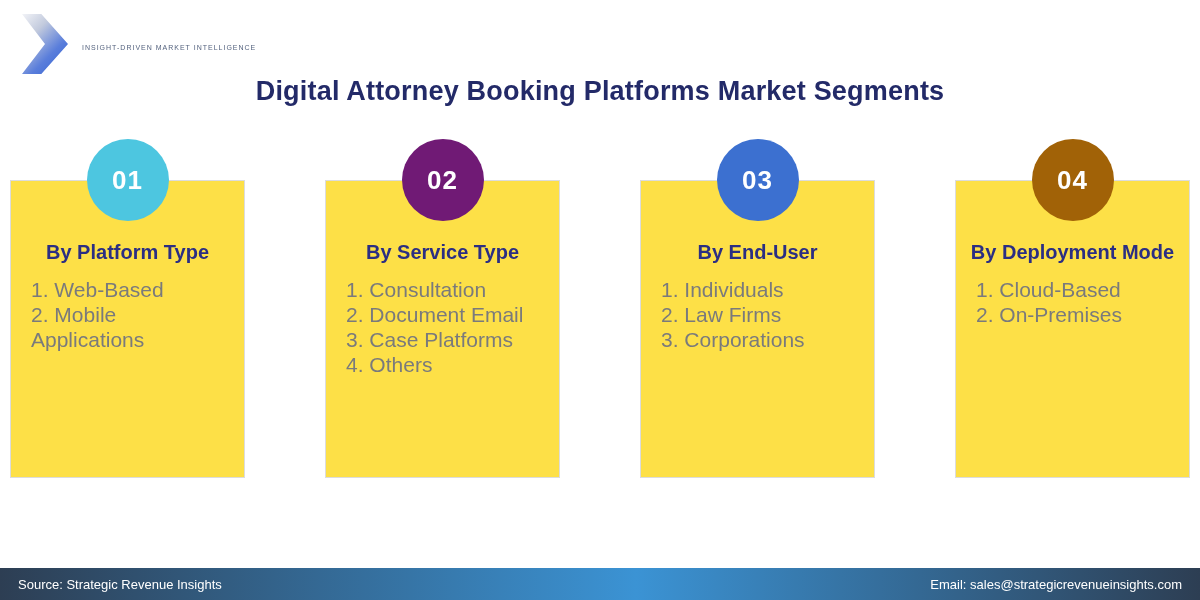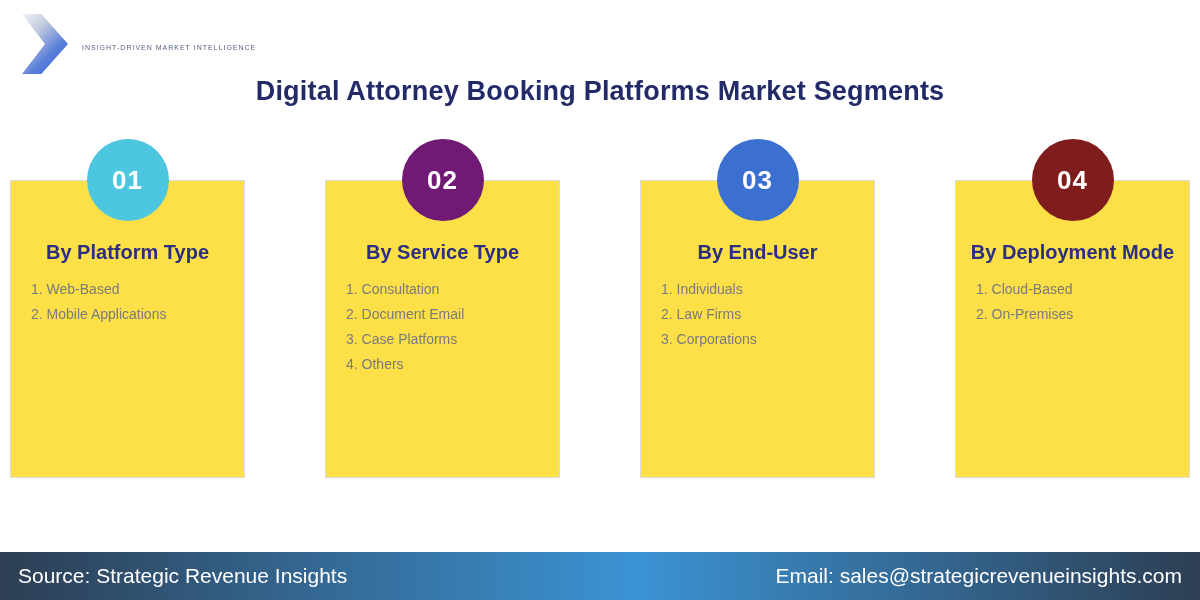--- a/index.html
+++ b/index.html
@@ -102,39 +102,39 @@
     white-space: nowrap;
   }
   .card ol {
     list-style: none;
     counter-reset: seg;
     padding-left: 6px;
   }
   .card ol li {
     counter-increment: seg;
     color: #7a7a7c;
-    font-size: 14px;
+    font-size: 21px;
     line-height: 25px;
   }
   .card ol li::before { content: counter(seg) ". "; }
 
   
   .footer {
     position: absolute;
     left: 0;
     bottom: 0;
     width: 100%;
-    height: 48px;
+    height: 32px;
     background: linear-gradient(90deg, #2d3e53 0%, #3b93d4 53%, #2d3e53 100%);
     display: flex;
     align-items: center;
     justify-content: space-between;
     padding: 0 18px;
     color: #ffffff;
-    font-size: 21px;
+    font-size: 13px;
   }
 </style>
 </head>
 <body>
 
 <div class="page">
 
   <header class="brand">
     <div class="chevron"></div>
     <div class="brand-text">
@@ -181,21 +181,21 @@
         <h2>By End-User</h2>
         <ol>
             <li>Individuals</li>
             <li>Law Firms</li>
             <li>Corporations</li>
           </ol>
       </div>
     </section>
 
     <section class="card-col">
-      <div class="badge" style="background: #7f1d1d;">
+      <div class="badge" style="background: #a16207;">
         <span>04</span>
       </div>
       <div class="card">
         <h2>By Deployment Mode</h2>
         <ol>
             <li>Cloud-Based</li>
             <li>On-Premises</li>
           </ol>
       </div>
     </section>

